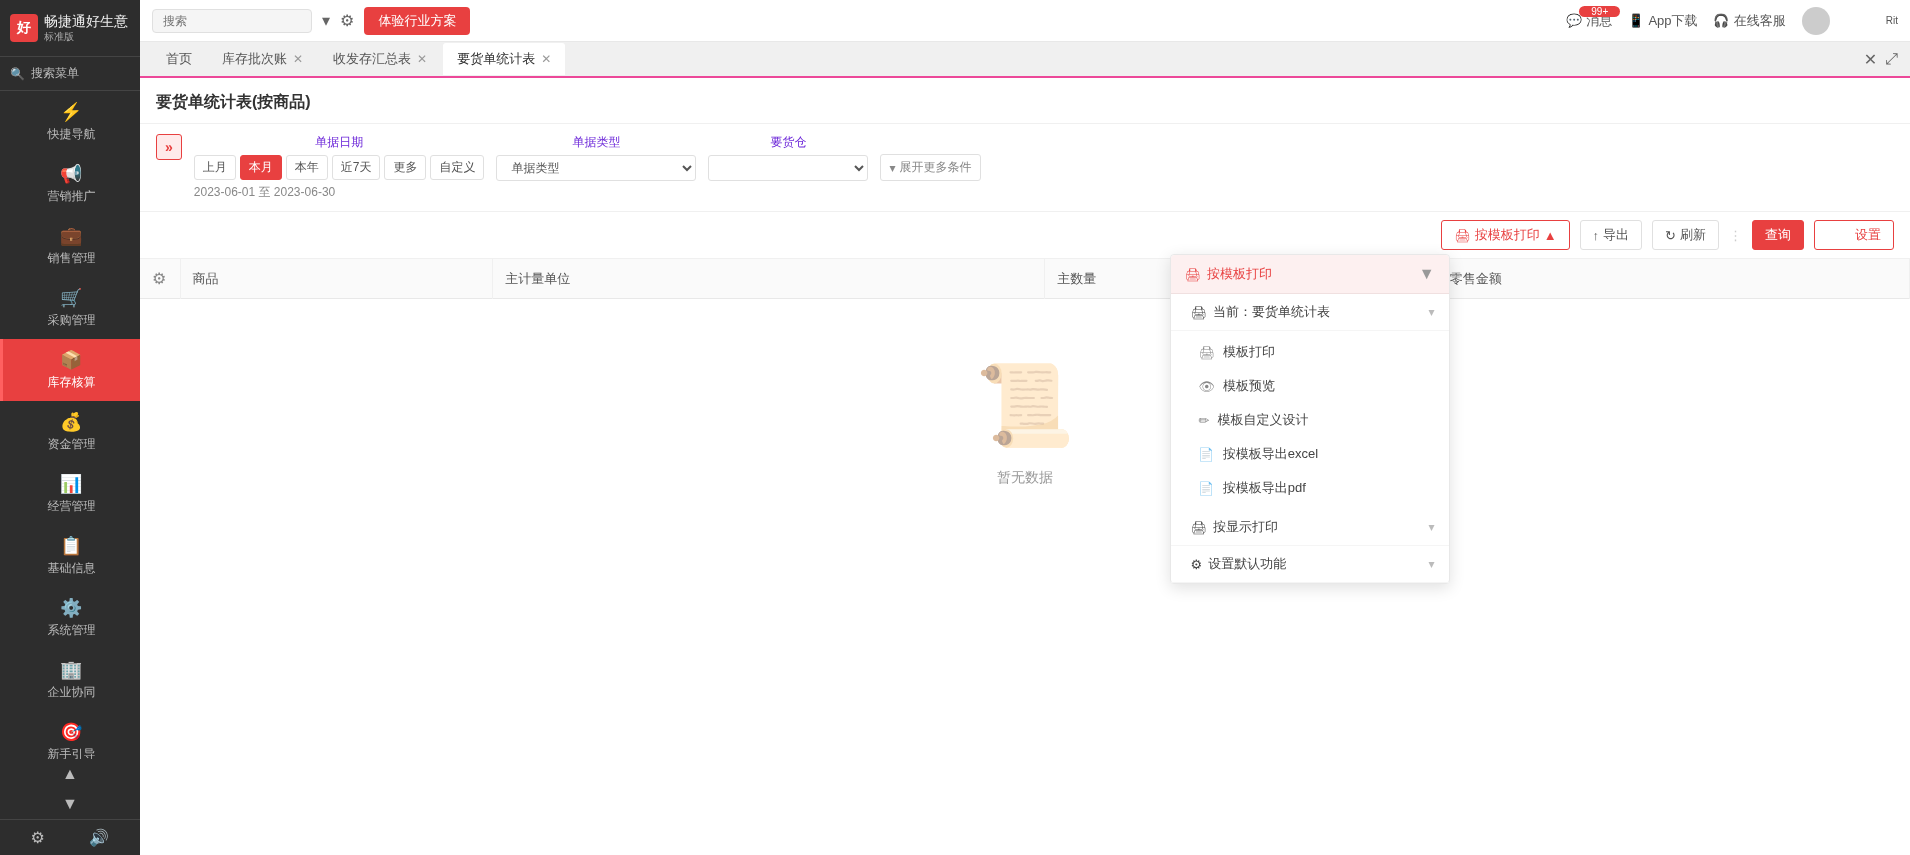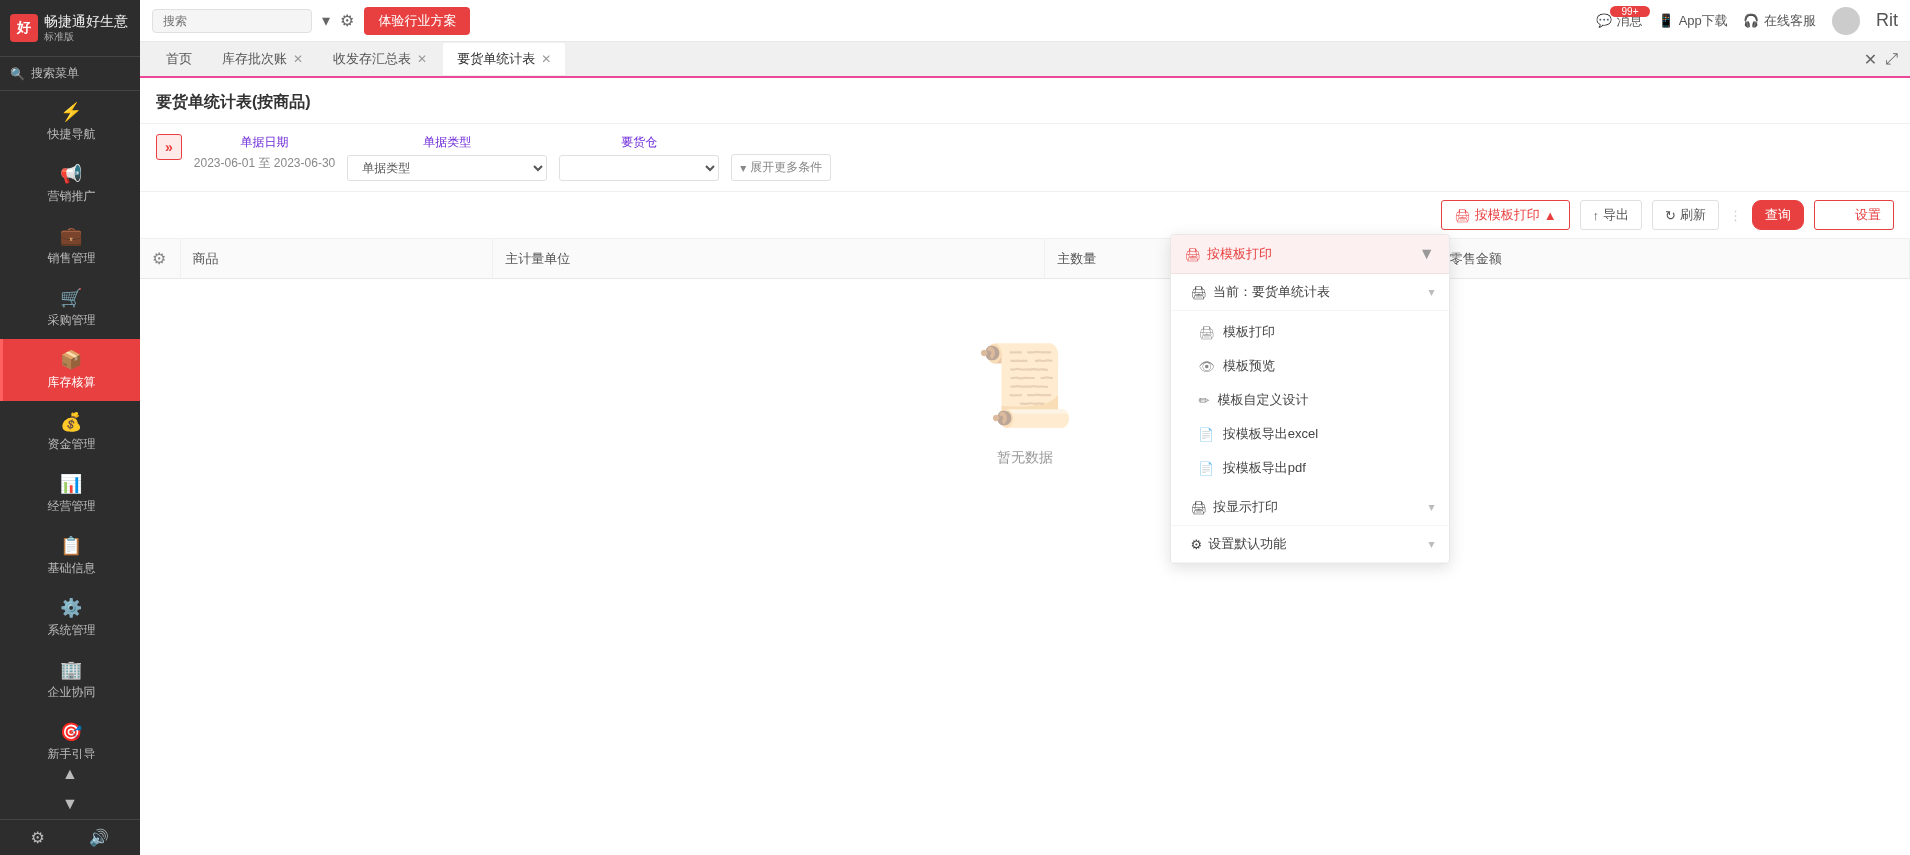--- a/index.html
+++ b/index.html
@@ -130,21 +130,21 @@
       border-radius: 8px;
       font-size: 10px;
       padding: 0 12px;
       position: absolute;
       top: -6px;
       right: -8px;
       min-width: 18px;
       text-align: center;
     }
     .avatar { width: 28px; height: 28px; background: #ccc; border-radius: 50%; }
-    .username { font-size: 18px; color: #555; }
+    .username { font-size: 10px; color: #555; margin-left: 40px; }
 
     
     .tabs {
       background: #f0f0f0;
       display: flex;
       align-items: center;
       padding: 0 12px;
       height: 36px;
       border-bottom: 2px solid #ec4899;
       flex-shrink: 0;
@@ -260,21 +260,21 @@
       border: 1px solid #e0e0e0;
       border-radius: 3px;
       padding: 5px 12px;
       font-size: 13px;
       cursor: pointer;
       color: #555;
       display: flex;
       align-items: center;
       gap: 4px;
     }
-    .action-btn.primary { background: #e84040; color: white; border-color: #e84040; border-radius: 9px; }
+    .action-btn.primary { background: #e84040; color: white; border-color: #e84040; }
     .action-btn.secondary { background: #fff; color: #e84040; border: 1px solid #e84040; padding-left: 40px; }
 
     
     .table-container { padding: 0; }
     table { width: 100%; border-collapse: collapse; font-size: 13px; }
     thead tr { background: #fafafa; border-bottom: 1px solid #e8e8e8; }
     thead th { padding: 10px 12px; text-align: left; color: #555; font-weight: 500; border-right: 1px solid #f0f0f0; }
     .table-settings-icon { font-size: 16px; color: #888; cursor: pointer; }
 
     
@@ -473,20 +473,29 @@
 
       <div class="page-header">
         <div class="page-title">要货单统计表(按商品)</div>
       </div>
 
       <div class="filter-bar">
         <button class="filter-toggle-btn">»</button>
 
         <div class="filter-group">
           <span class="filter-label">单据日期</span>
+          <div class="filter-dates">
+
+          <button class="filter-date-btn">上月</button>
+              <button class="filter-date-btn active">本月</button>
+              <button class="filter-date-btn">本年</button>
+              <button class="filter-date-btn">近7天</button>
+              <button class="filter-date-btn">更多</button>
+              <button class="filter-date-btn">自定义</button>
+            </div>
           <span class="filter-date-range">2023-06-01 至 2023-06-30</span>
         </div>
 
         <div class="filter-type-group">
           <span class="filter-label">单据类型</span>
           <select class="filter-select">
             <option>单据类型</option>
           </select>
         </div>
 

